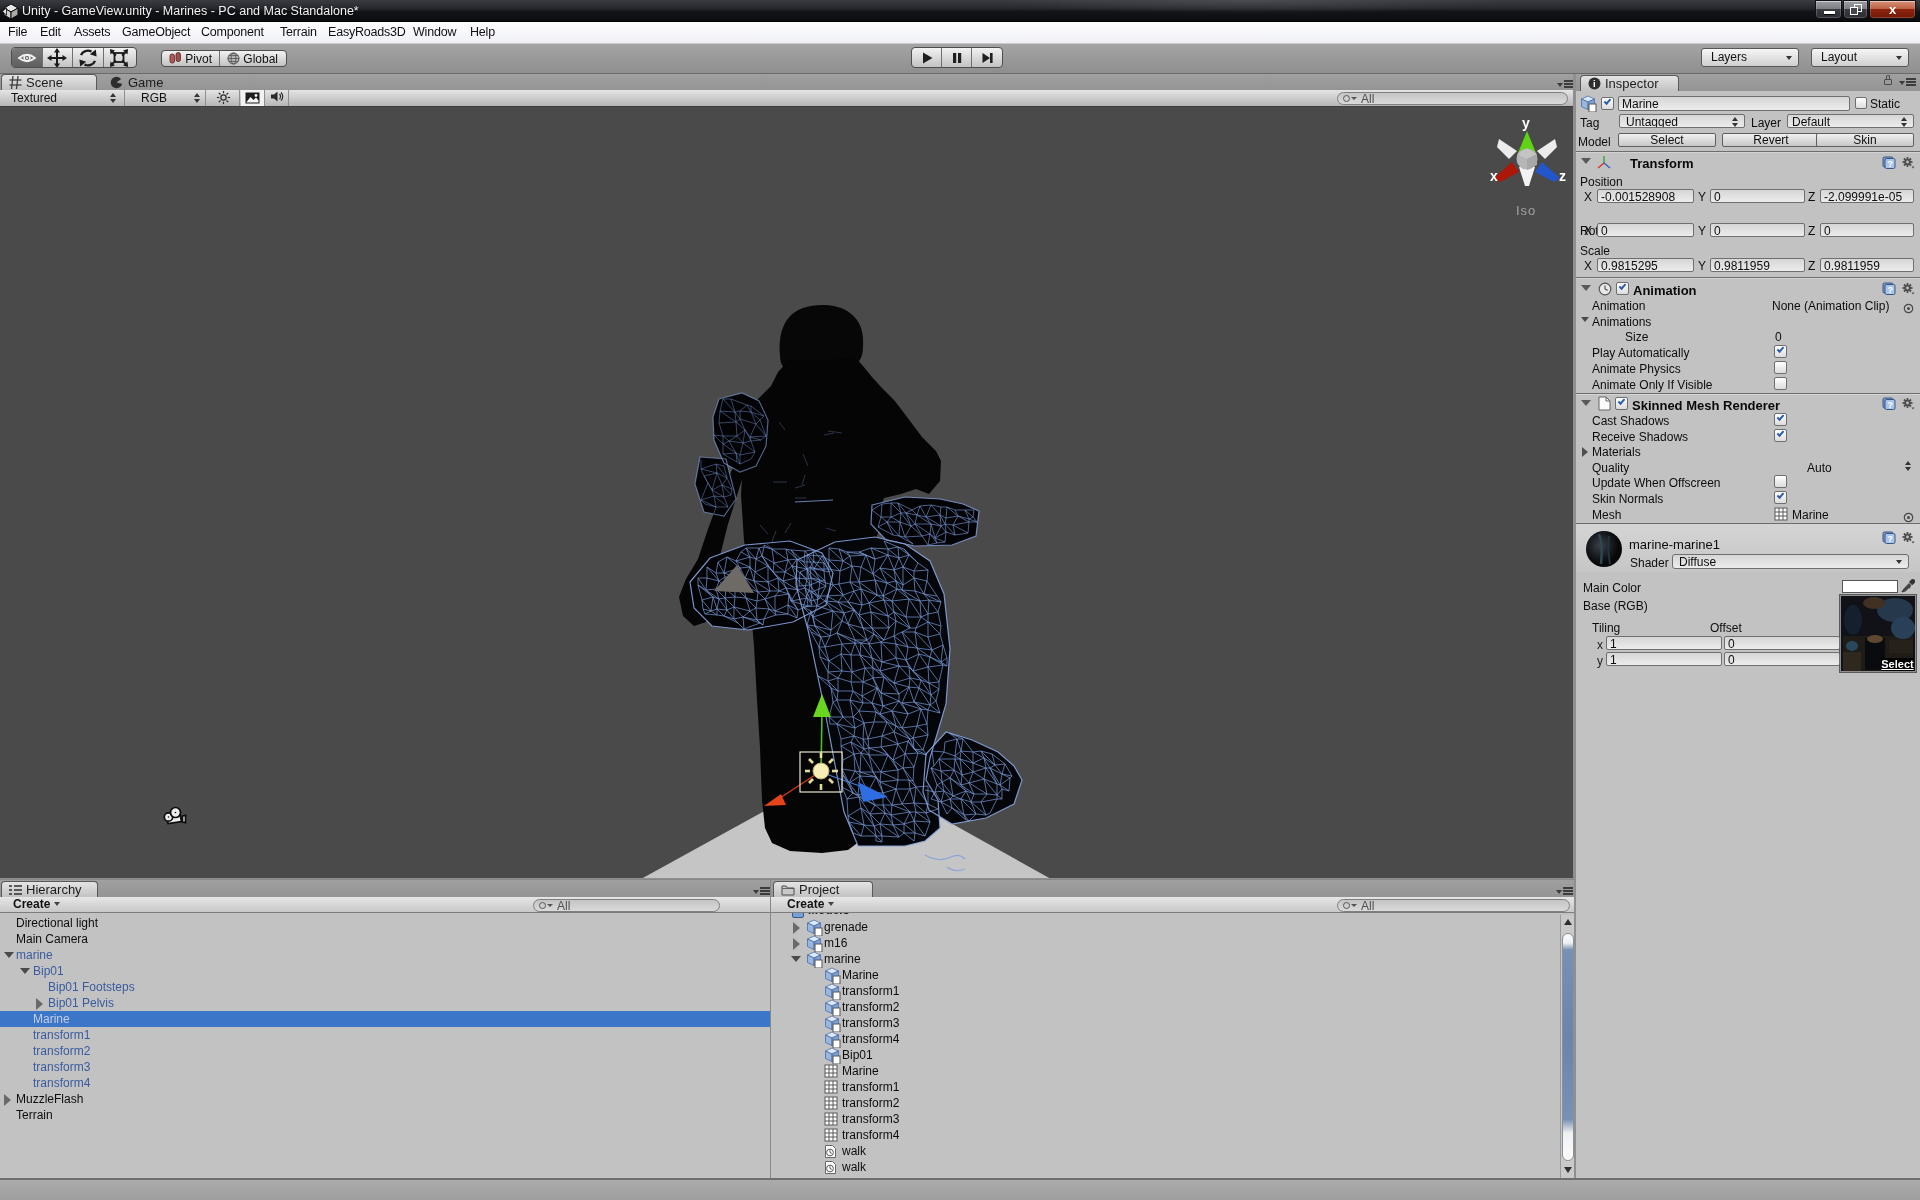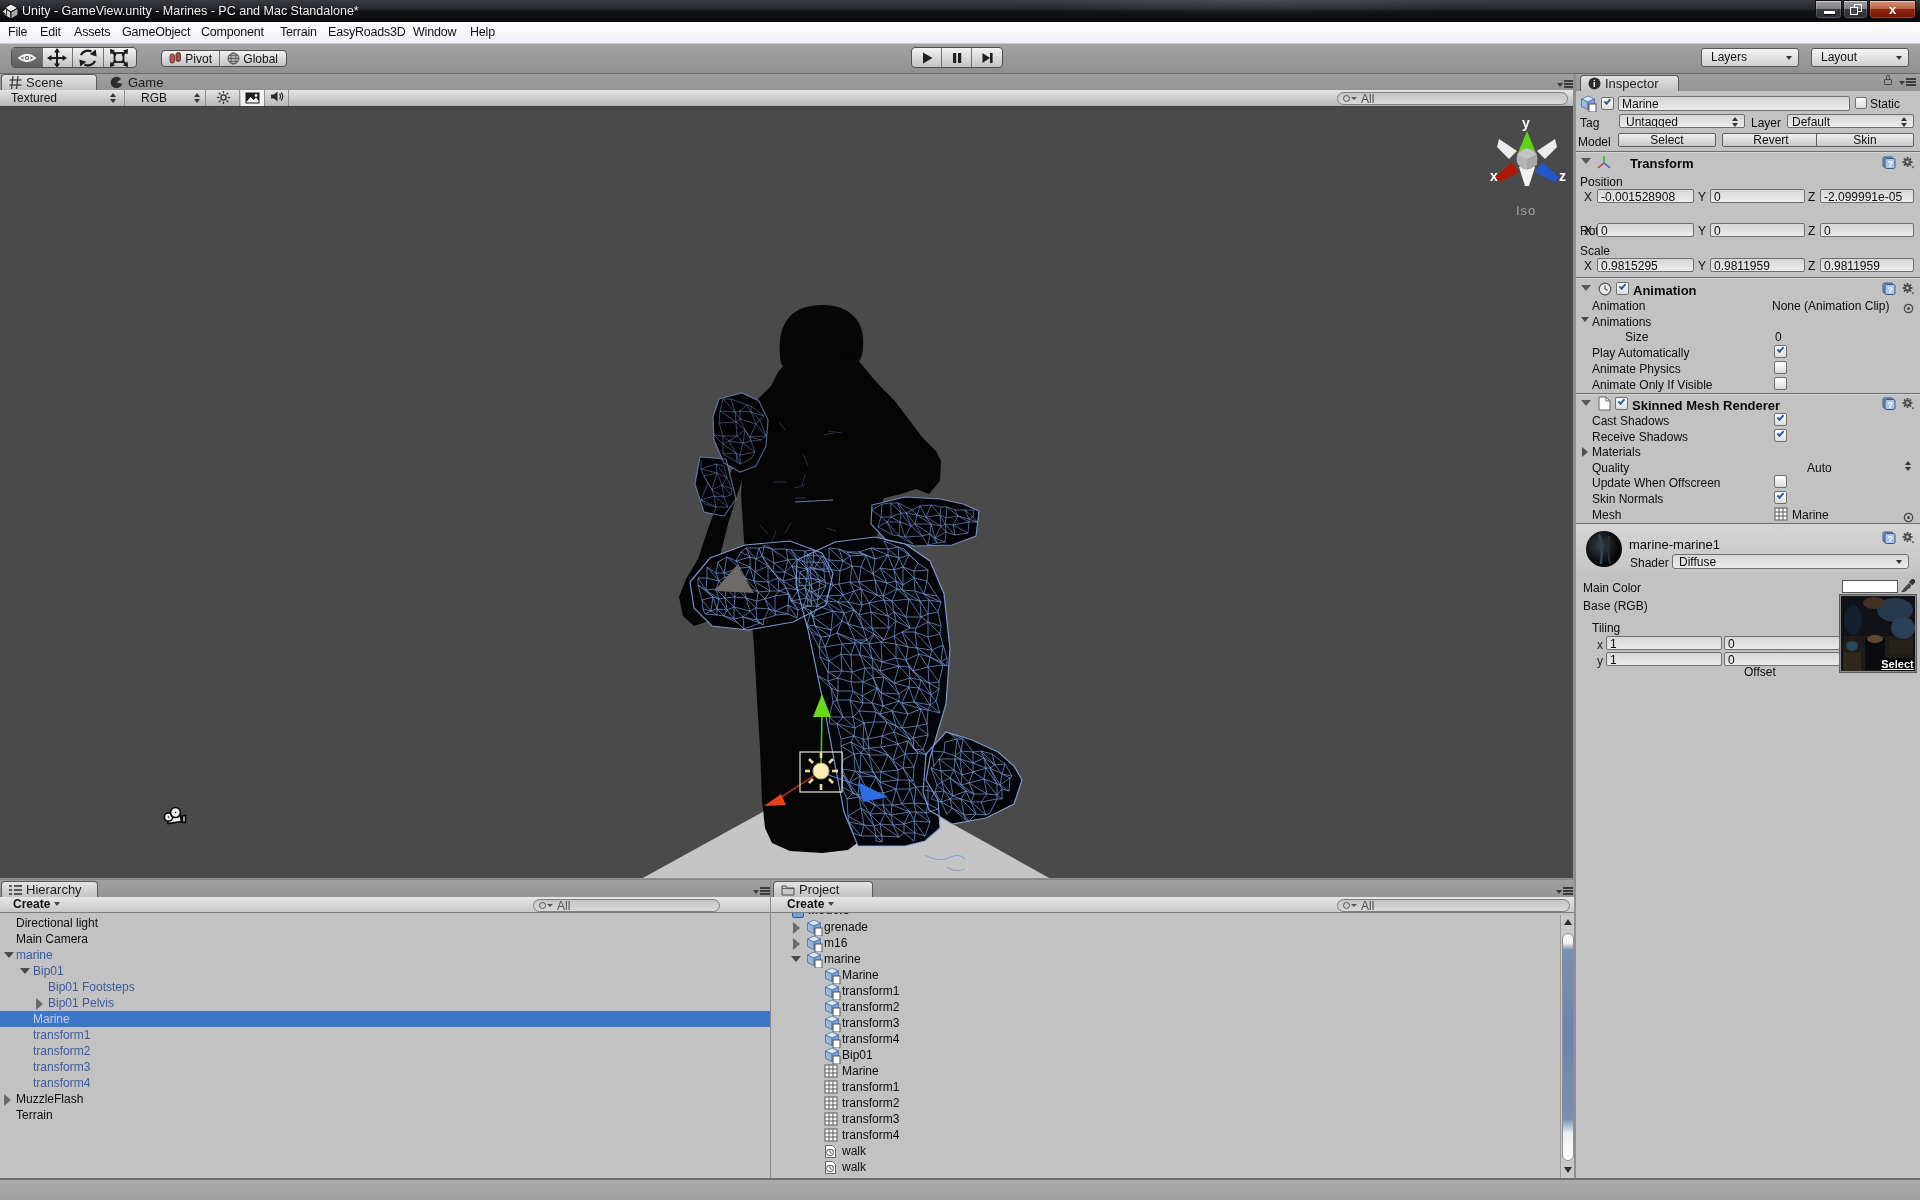--- a/index.html
+++ b/index.html
@@ -535,21 +535,21 @@
 <ellipse cx="12" cy="24" rx="9" ry="15" fill="#15202e"></ellipse>
 <ellipse cx="33" cy="7" rx="11" ry="6" fill="#403122"></ellipse>
 <rect x="24" y="42" width="20" height="32" fill="#0a0b0e"></rect>
 <ellipse cx="34" cy="43" rx="8" ry="4" fill="#5e4832"></ellipse>
 <path d="M2,56 h18 v19 h-18 z" fill="#2e281f"></path>
 <ellipse cx="11" cy="50" rx="6" ry="5" fill="#2c536c" opacity="0.8"></ellipse>
 <rect x="48" y="44" width="24" height="13" fill="#26221b"></rect>
       </svg></div>
     <div style="position:absolute;left:305px;top:584px;width:33px;height:13px;background:#000;color:#fff;font-size:11px;font-weight:bold;text-align:center;line-height:13px;text-decoration:underline">Select</div>
     <div class="ilbl" style="left:16px;top:547px;">Tiling</div>
-    <div class="ilbl" style="left:168px;top:547px;margin-top:44px;">Offset</div>
+    <div class="ilbl" style="left:134px;top:547px;">Offset</div>
     <div class="ilbl" style="left:21px;top:564px;color:#222">x</div>
     <div class="fld" style="left:30px;top:562px;width:116px;height:14px;font-size:12px;padding-left:3px">1</div>
     <div class="fld" style="left:148px;top:562px;width:116px;height:14px;font-size:12px;padding-left:3px">0</div>
     <div class="ilbl" style="left:21px;top:580px;color:#222">y</div>
     <div class="fld" style="left:30px;top:578px;width:116px;height:14px;font-size:12px;padding-left:3px">1</div>
     <div class="fld" style="left:148px;top:578px;width:116px;height:14px;font-size:12px;padding-left:3px">0</div>
   </div>
 <div id="hierarchy">
     <div class="tabrow" style="top:0;height:17px"></div>
     <div class="tab" style="left:1px;width:97px;top:1px"><svg width="13" height="11" viewBox="0 0 13 11" style="" xmlns="http://www.w3.org/2000/svg">

